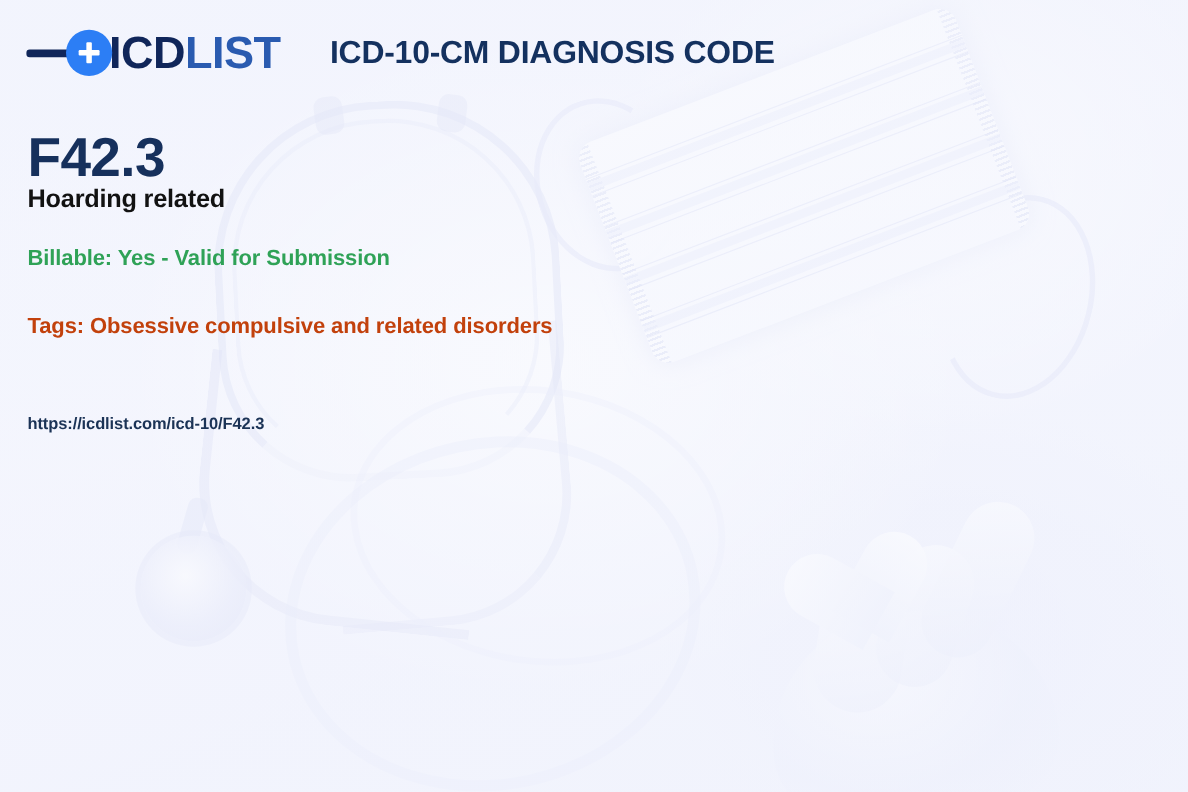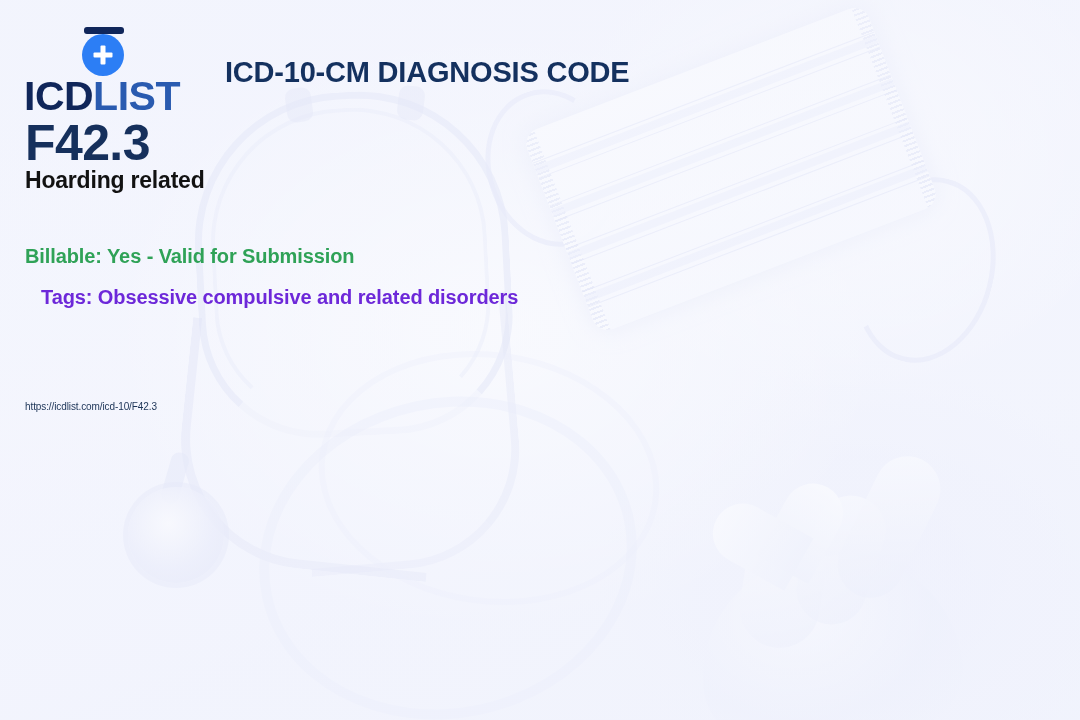--- a/index.html
+++ b/index.html
@@ -261,21 +261,20 @@
     left: 24px;
     top: 27px;
     display: flex;
     align-items: center;
     gap: 22px;
   }
   .logo {
     display: flex;
     align-items: center;
     gap: 0;
-    flex-direction: column;
   }
   .logo-dash {
     width: 40px;
     height: 7px;
     border-radius: 3px;
     background: #10265a;
     margin-right: -4px;
   }
   .logo-badge {
     width: 42px;
@@ -345,37 +344,36 @@
     letter-spacing: -0.2px;
   }
   .billable {
     position: absolute;
     left: 25px;
     top: 224px;
     font-size: 20px;
     font-weight: bold;
     color: #2fa257;
     letter-spacing: -0.1px;
-    margin-top: 21px;
   }
   .tags {
     position: absolute;
-    left: 41px;
+    left: 25px;
     top: 286px;
     font-size: 20px;
     font-weight: bold;
-    color: #6d28d9;
+    color: #c2410c;
     letter-spacing: -0.1px;
   }
   .url {
     position: absolute;
     left: 25px;
-    top: 401px;
-    font-size: 10px;
-    font-weight: normal;
+    top: 377px;
+    font-size: 15px;
+    font-weight: bold;
     color: #1b3356;
     letter-spacing: -0.1px;
   }
 </style>
 </head>
 <body>
 
 <div class="page">
 
   <div class="backdrop">

